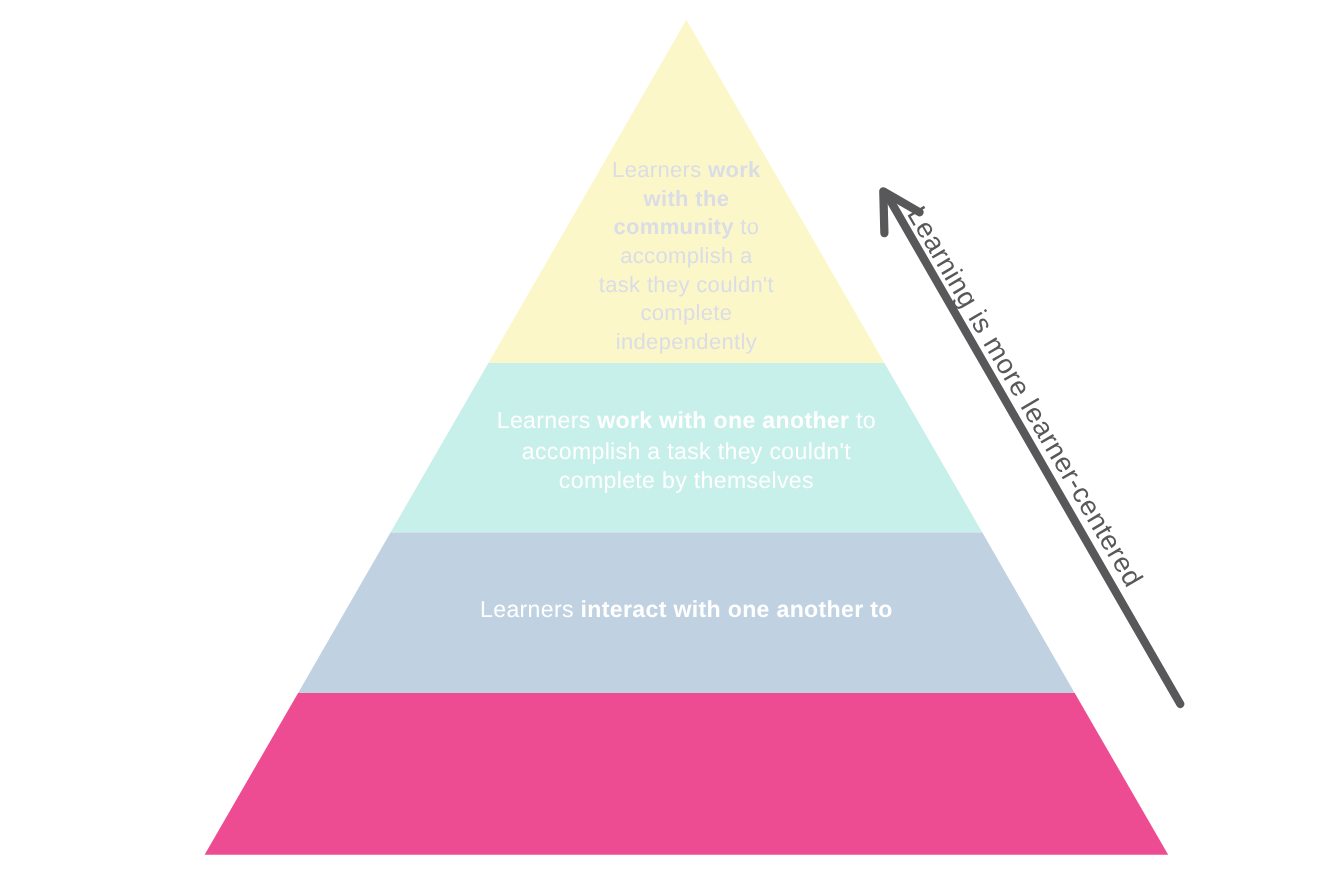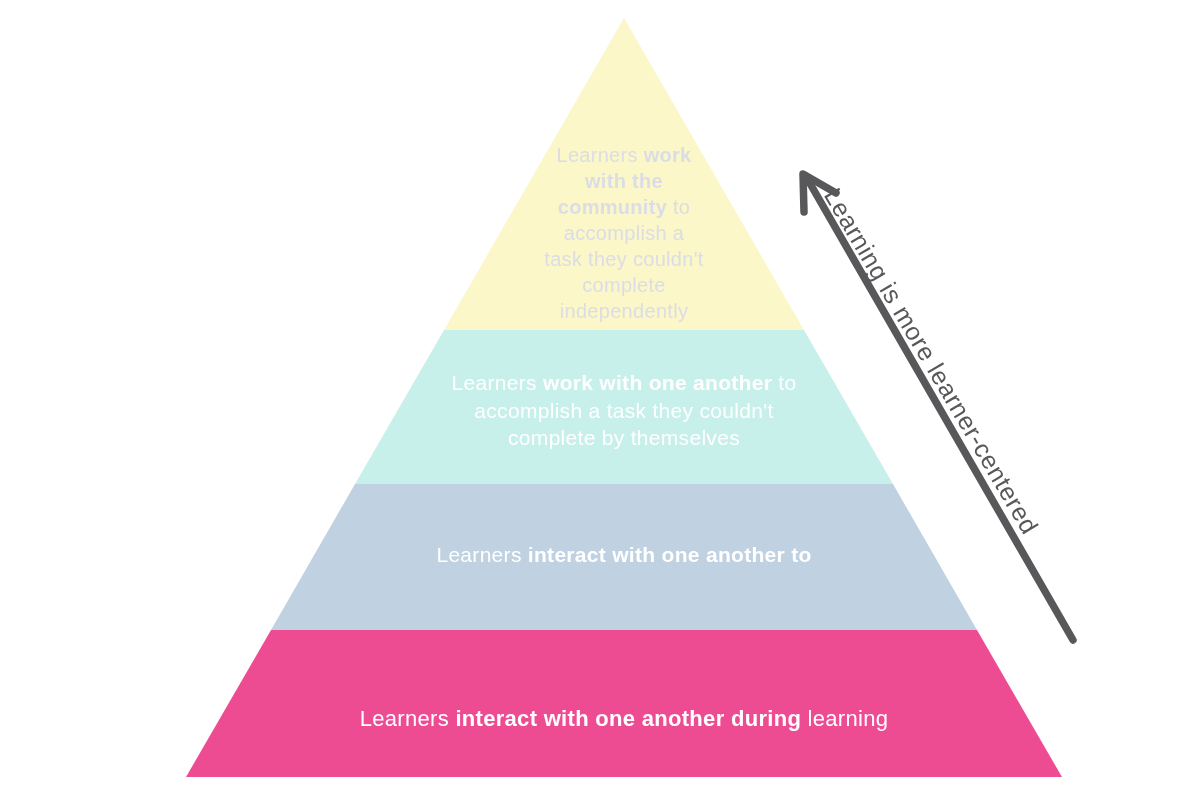--- a/index.html
+++ b/index.html
@@ -52,19 +52,16 @@
     <div class="line"><span>accomplish a</span></div>
     <div class="line"><span>task they couldn't</span></div>
     <div class="line"><span>complete</span></div>
     <div class="line"><span>independently</span></div>
   </div>
 
   <div class="level-text lt3" style="color: rgb(255, 255, 255);">
     <div class="line"><span>Learners </span><b>interact with one another to</b></div>
   </div>
 
-  <div class="level-text lt4" style="color: rgb(255, 255, 255);">
-    <div class="line"><span>Learners </span><b>interact with one another during</b><span> learning</span></div>
-  </div>
 
   <div class="arrow-label" style="color: rgb(88, 88, 90);">Learning is more learner-centered</div>
 
 </div>
 
 </body></html>

